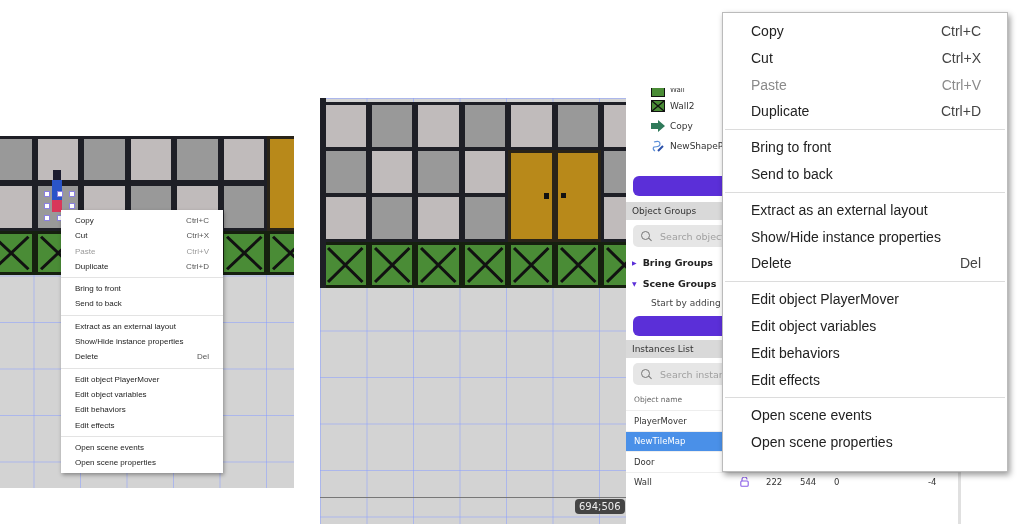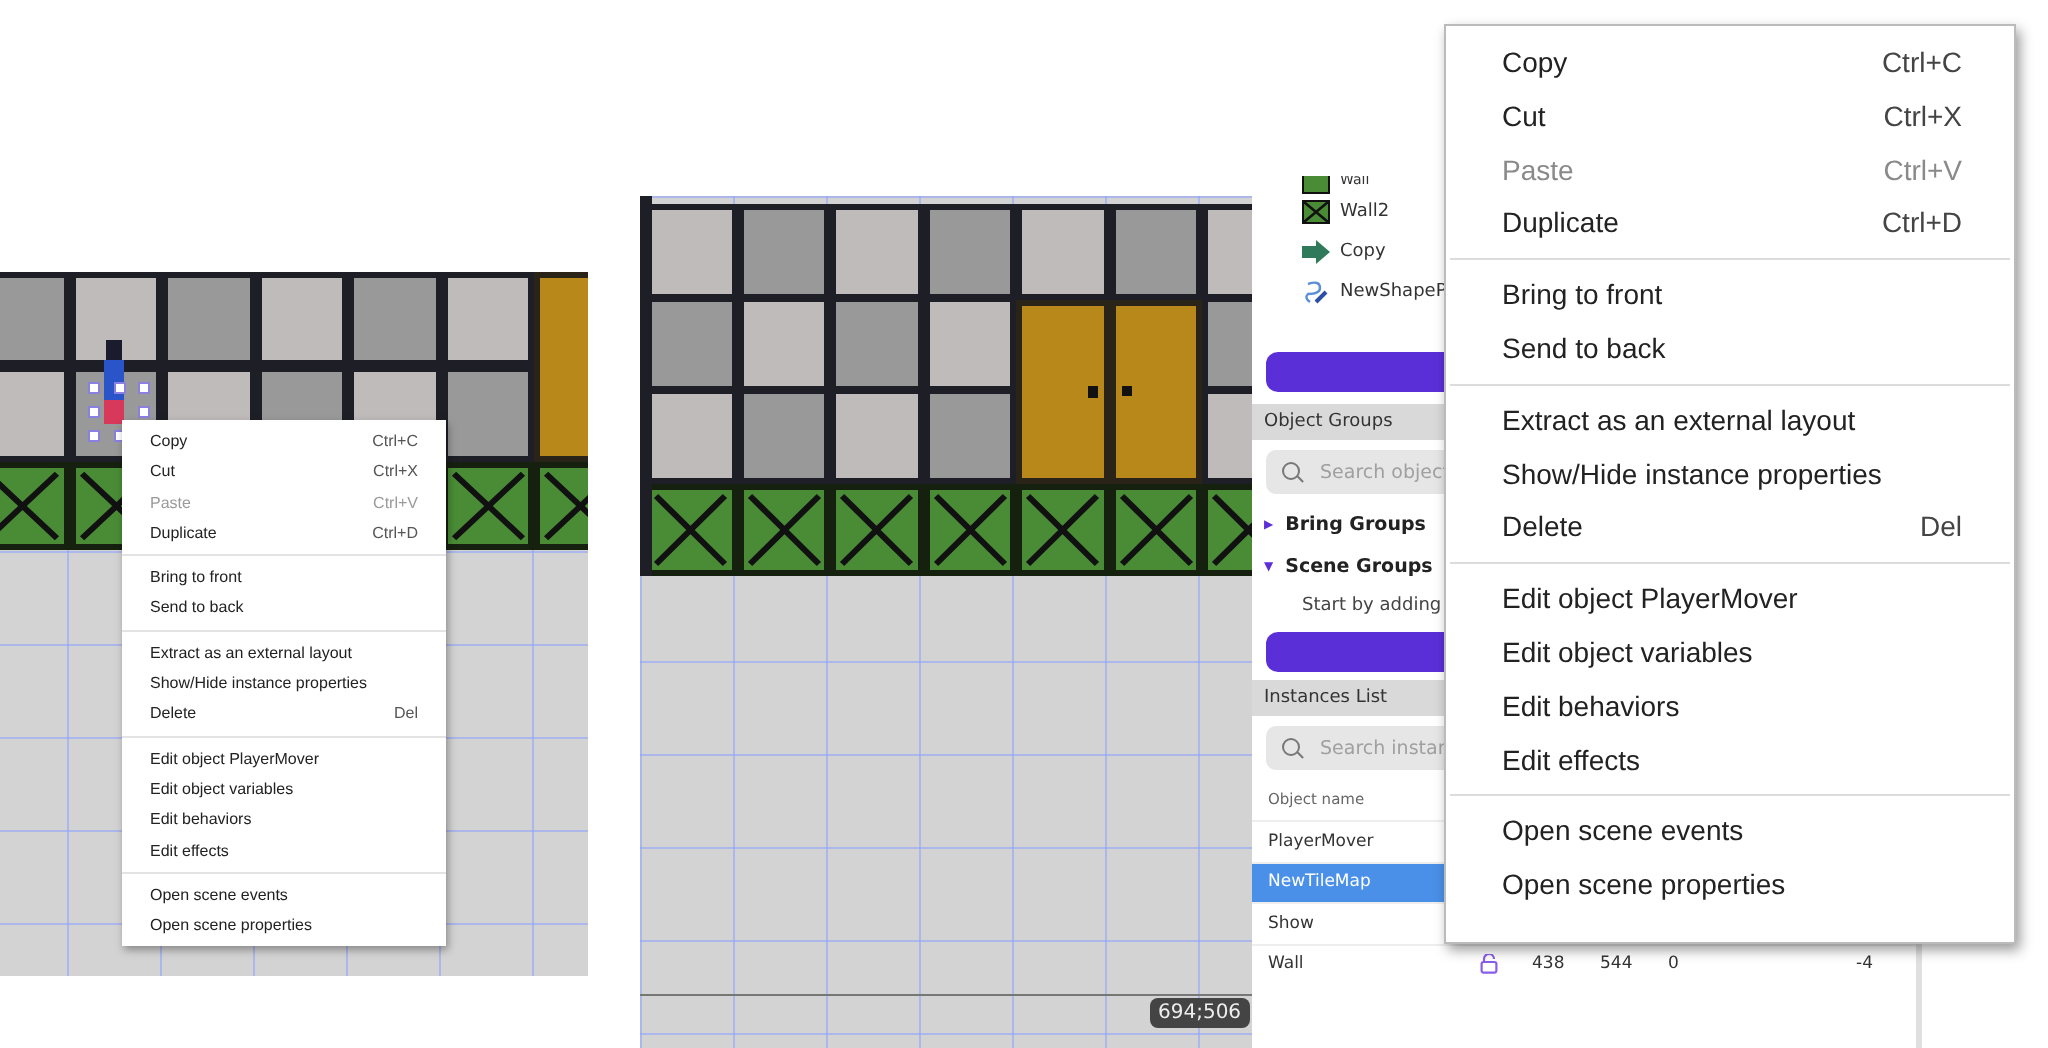--- a/index.html
+++ b/index.html
@@ -322,37 +322,37 @@
     <svg class="lock" viewBox="0 0 9 10">
         <path d="M2 4 V2.5 A2.5 2.5 0 0 1 7 2.5" stroke="#a68bea" fill="none" stroke-width="1.1"></path>
         <rect x="0.8" y="4" width="7.4" height="5.3" rx="1" stroke="#a68bea" fill="none" stroke-width="1.1"></rect>
       </svg>
     <span class="c" style="left:140px;">481</span>
     <span class="c" style="left:174px;">529</span>
     <span class="c" style="left:208px;">0</span>
     <span class="c" style="left:302px;">10</span>
   </div>
   <div class="inst-row">
-    <span class="c" style="left:8px;">Show</span>
+    <span class="c" style="left:8px;">Door</span>
     <svg class="lock" viewBox="0 0 9 10">
         <path d="M2 4 V2.5 A2.5 2.5 0 0 1 7 2.5" stroke="#8a5ee8" fill="none" stroke-width="1.1"></path>
         <rect x="0.8" y="4" width="7.4" height="5.3" rx="1" stroke="#8a5ee8" fill="none" stroke-width="1.1"></rect>
       </svg>
     <span class="c" style="left:140px;">544</span>
     <span class="c" style="left:174px;">480</span>
     <span class="c" style="left:208px;">0</span>
     <span class="c" style="left:302px;">4</span>
   </div>
   <div class="inst-row">
     <span class="c" style="left:8px;">Wall</span>
     <svg class="lock" viewBox="0 0 9 10">
         <path d="M2 4 V2.5 A2.5 2.5 0 0 1 7 2.5" stroke="#8a5ee8" fill="none" stroke-width="1.1"></path>
         <rect x="0.8" y="4" width="7.4" height="5.3" rx="1" stroke="#8a5ee8" fill="none" stroke-width="1.1"></rect>
       </svg>
-    <span class="c" style="left:140px;">438</span>
+    <span class="c" style="left:140px;">222</span>
     <span class="c" style="left:174px;">544</span>
     <span class="c" style="left:208px;">0</span>
     <span class="c" style="left:302px;">-4</span>
   </div>
 </div>
 <div class="abs" style="left:958px; top:440px; width:3px; height:84px; background:#e0e0e0;"></div>
 
 <div class="menu-large">
   <div class="mi">
       <span>Copy</span>

